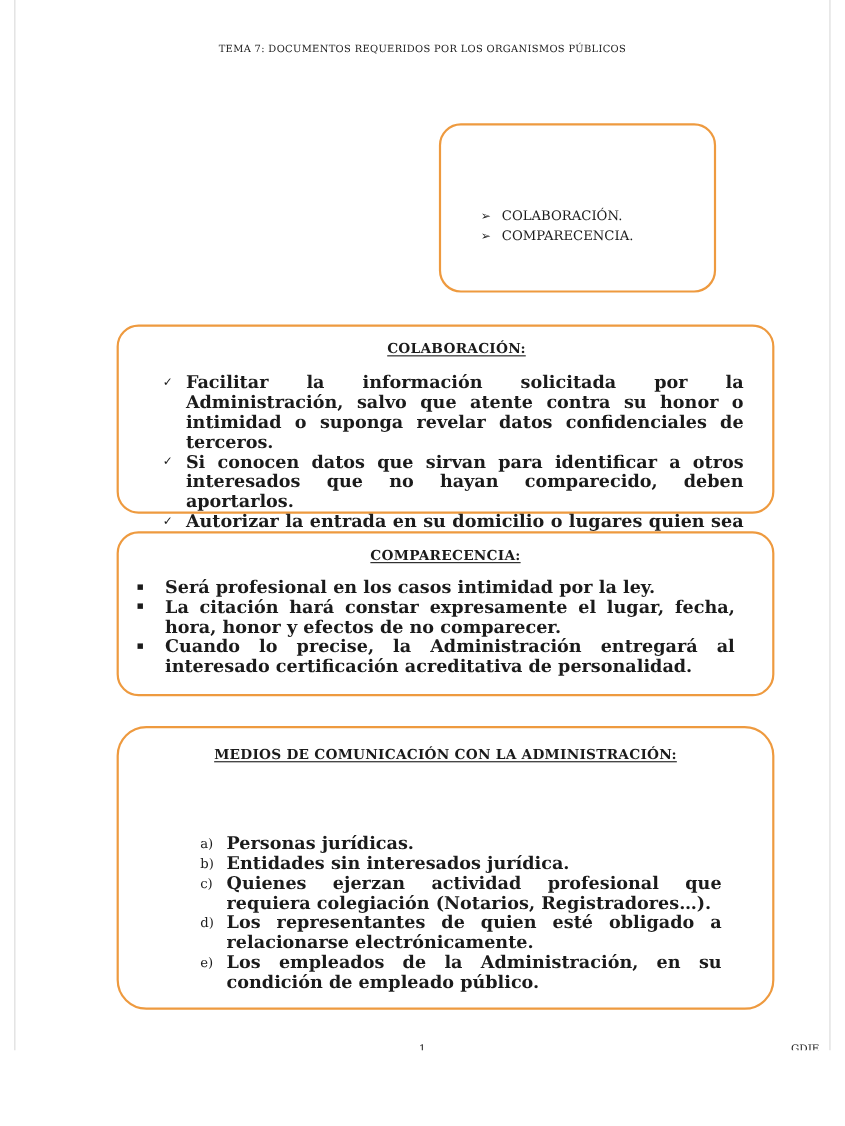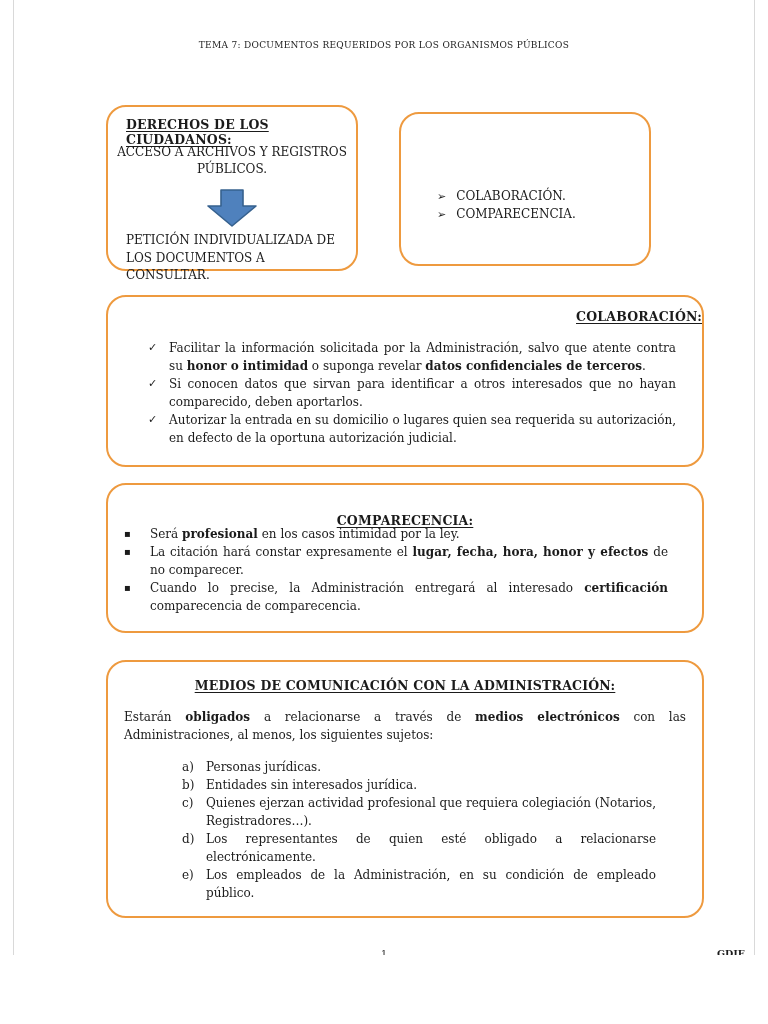--- a/index.html
+++ b/index.html
@@ -59,74 +59,66 @@
 
   
   .box-deberes { left:399px; top:112px; width:252px; height:154px; }
   .deberes-title { position:absolute; left:18px; top:42px; }
   .deberes-list { position:absolute; top:74px; left:36px; right:8px; }
   .deberes-item { display:flex; gap:10px; font-size:12px; line-height:17.5px; }
   .bullet-glyph { font-family:"DejaVu Sans", sans-serif; }
   .deberes-item .bullet-glyph { font-size:11px; }
 
   
-  .itext { flex:1; font-size:12px; line-height:18px; text-align:justify; }
+  .itext { flex:1; font-size:16px; line-height:18px; text-align:justify;font-weight:bold; }
 
   
   .box-colab { left:106px; top:295px; width:598px; height:172px; }
-  .colab-title { position:absolute; top:12px; left:0; right:0; text-align:right;margin-left:20px; }
+  .colab-title { position:absolute; top:12px; left:0; right:0; text-align:center;margin-left:20px; }
   .check-list { position:absolute; top:42px; left:40px; right:26px; }
   .check-item { display:flex; }
   .check-item .bullet-glyph { flex:0 0 21px; font-size:11px; padding-top:2px; }
 
   
   .box-comp { left:106px; top:483px; width:598px; height:150px; }
-  .comp-title { position:absolute; top:28px; left:0; right:0; text-align:center; }
+  .comp-title { position:absolute; top:12px; left:0; right:0; text-align:center; }
   .sq-list { position:absolute; top:40px; left:16px; right:34px; }
   .sq-item { display:flex; }
   .sq-item .bullet-glyph { flex:0 0 26px; font-size:10px; padding-top:3px; }
 
   
-  .box-medios { left:106px; top:660px; width:598px; height:258px; }
+  .box-medios { left:106px; top:660px; width:598px; height:258px;border-radius:27px; }
   .medios-title { position:absolute; top:16px; left:0; right:0; text-align:center; }
   .medios-intro {
     position:absolute; top:46px; left:16px; right:16px;
     font-size:12px; line-height:18px; text-align:justify;
   }
   .letter-list { position:absolute; top:96px; left:74px; right:46px; }
   .letter-item { display:flex; }
   .letter-item .marker { flex:0 0 24px; font-size:12px; line-height:18px; }
 
   
   .footer-page {
     position:absolute; top:948px; left:0; right:0; text-align:center; font-size:9.5px;
   }
   .footer-initials {
-    position:absolute; top:948px; right:23px; font-size:9.5px;font-weight:bold;
+    position:absolute; top:948px; right:23px; font-size:9.5px;
   }
 </style>
 </head>
 <body>
 
 <div class="screen">
   <div class="page"></div>
   <div class="page-gap"></div>
   <div class="next-page"></div>
 
   <div class="content">
     <div class="doc-header">TEMA 7: DOCUMENTOS REQUERIDOS POR LOS ORGANISMOS PÚBLICOS</div>
 
-    <div class="box box-derechos">
-      <div class="box-title derechos-title">DERECHOS DE LOS CIUDADANOS:</div>
-      <div class="derechos-text1">ACCESO A ARCHIVOS Y REGISTROS PÚBLICOS.</div>
-      <svg class="arrow-down" width="52" height="38" viewBox="0 0 52 38">
-        <polygon points="15,1 37,1 37,17 50,17 26,37 2,17 15,17"></polygon>
-      </svg>
-      <div class="derechos-text2">PETICIÓN INDIVIDUALIZADA DE LOS DOCUMENTOS A CONSULTAR.</div>
-    </div>
 
     <div class="box box-deberes">
       <div class="deberes-list">
         <div class="deberes-item">
           <span class="bullet-glyph">➢</span>
           <span>COLABORACIÓN.</span>
         </div>
         <div class="deberes-item">
           <span class="bullet-glyph">➢</span>
           <span>COMPARECENCIA.</span>
@@ -158,28 +150,27 @@
         <div class="sq-item">
           <span class="bullet-glyph">▪</span>
           <div class="itext"><span>Será </span><b>profesional</b><span> en los casos intimidad por la ley.</span></div>
         </div>
         <div class="sq-item">
           <span class="bullet-glyph">▪</span>
           <div class="itext"><span>La citación hará constar expresamente el </span><b>lugar, fecha, hora, honor y efectos</b><span> de no comparecer.</span></div>
         </div>
         <div class="sq-item">
           <span class="bullet-glyph">▪</span>
-          <div class="itext"><span>Cuando lo precise, la Administración entregará al interesado </span><b>certificación</b><span> comparecencia de comparecencia.</span></div>
+          <div class="itext"><span>Cuando lo precise, la Administración entregará al interesado </span><b>certificación</b><span> acreditativa de personalidad.</span></div>
         </div>
       </div>
     </div>
 
     <div class="box box-medios">
       <div class="box-title medios-title">MEDIOS DE COMUNICACIÓN CON LA ADMINISTRACIÓN:</div>
-      <div class="medios-intro"><span>Estarán </span><b>obligados</b><span> a relacionarse a través de </span><b>medios electrónicos</b><span> con las Administraciones, al menos, los siguientes sujetos:</span></div>
       <div class="letter-list">
         <div class="letter-item">
           <span class="marker">a)</span>
           <div class="itext">Personas jurídicas.</div>
         </div>
         <div class="letter-item">
           <span class="marker">b)</span>
           <div class="itext">Entidades sin interesados jurídica.</div>
         </div>
         <div class="letter-item">

